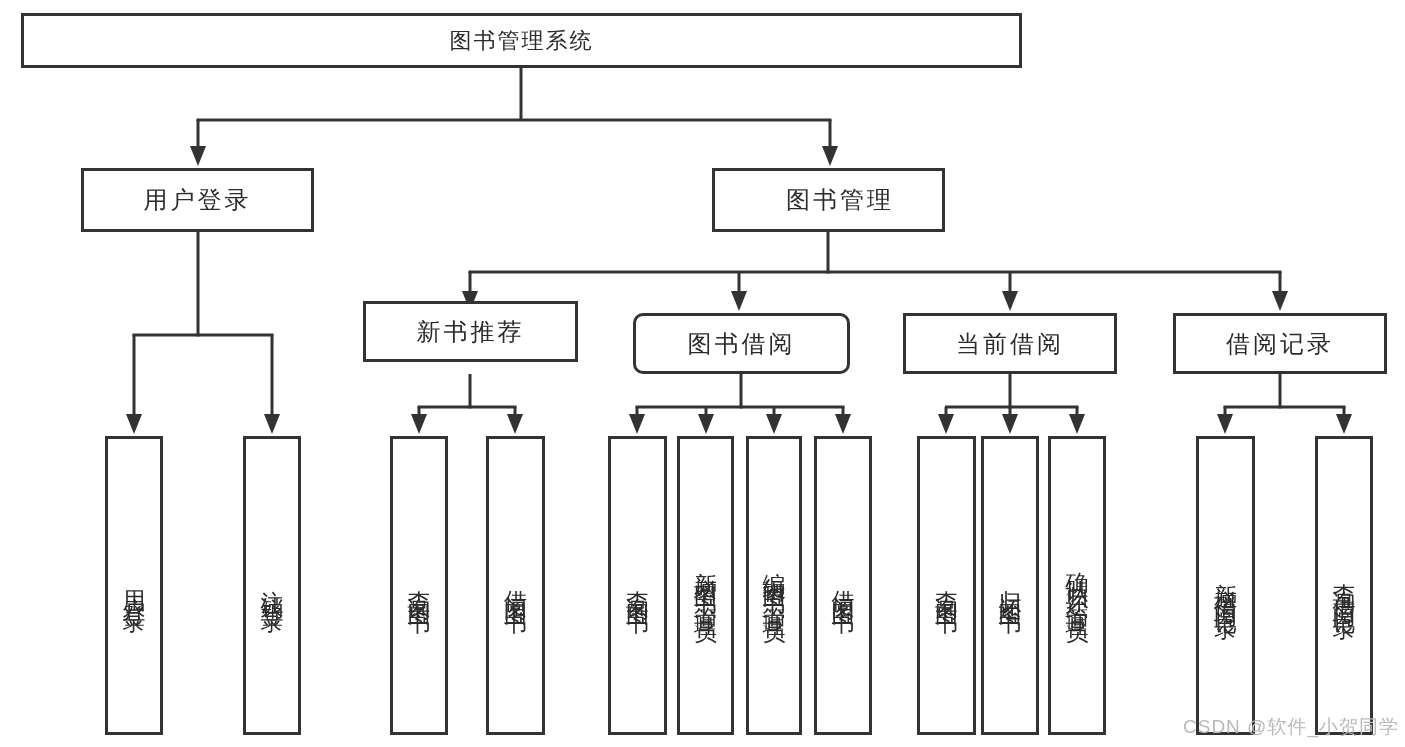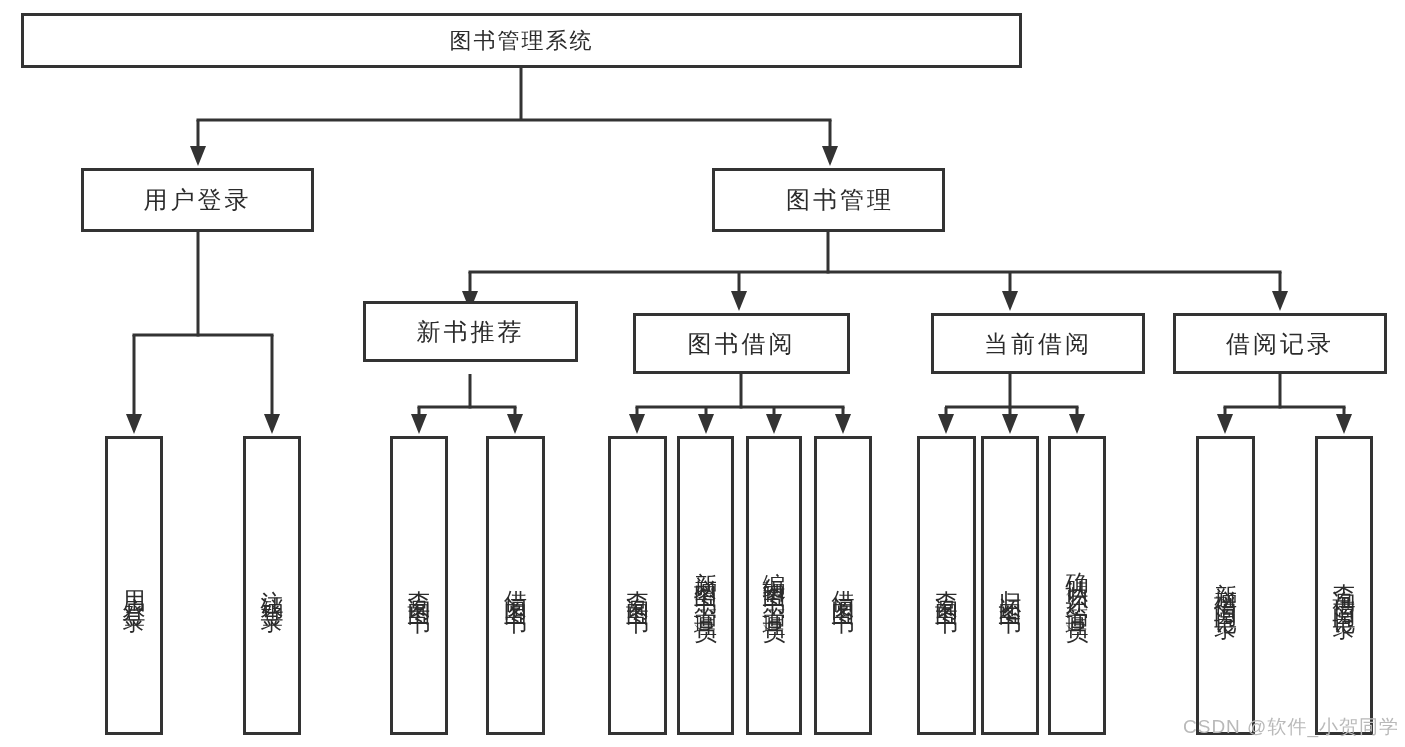--- a/index.html
+++ b/index.html
@@ -127,22 +127,22 @@
       <path d="M1336 414 L1352 414 L1344 434 Z"></path>
     </g>
   </svg>
 
   <div class="node root" style="left:21px; top:13px; width:1001px; height:55px;">图书管理系统</div>
 
   <div class="node lvl2" style="left:81px; top:168px; width:233px; height:64px;">用户登录</div>
   <div class="node lvl2" style="left:712px; top:168px; width:233px; height:64px;padding-left:23px;">图书管理</div>
 
   <div class="node lvl3" style="left:363px; top:301px; width:215px; height:61px;">新书推荐</div>
-  <div class="node lvl3" style="left:633px; top:313px; width:217px; height:61px;">图书借阅</div>
-  <div class="node lvl3" style="left:903px; top:313px; width:214px; height:61px;margin-left:28px;">当前借阅</div>
+  <div class="node lvl3" style="left:633px; top:313px; width:217px; height:61px;border-radius:10px;">图书借阅</div>
+  <div class="node lvl3" style="left:903px; top:313px; width:214px; height:61px;">当前借阅</div>
   <div class="node lvl3" style="left:1173px; top:313px; width:214px; height:61px;">借阅记录</div>
 
   <div class="node leaf" style="left:105px; top:436px; width:58px; height:299px;">用户登录</div>
   <div class="node leaf" style="left:243px; top:436px; width:58px; height:299px;">注销登录</div>
   <div class="node leaf" style="left:390px; top:436px; width:58px; height:299px;">查询图书</div>
   <div class="node leaf" style="left:486px; top:436px; width:59px; height:299px;">借阅图书</div>
   <div class="node leaf" style="left:608px; top:436px; width:59px; height:299px;">查询图书</div>
   <div class="node leaf" style="left:677px; top:436px; width:57px; height:299px;">新增图书（管理员）</div>
   <div class="node leaf" style="left:746px; top:436px; width:56px; height:299px;">编辑图书（管理员）</div>
   <div class="node leaf" style="left:814px; top:436px; width:58px; height:299px;">借阅图书</div>

